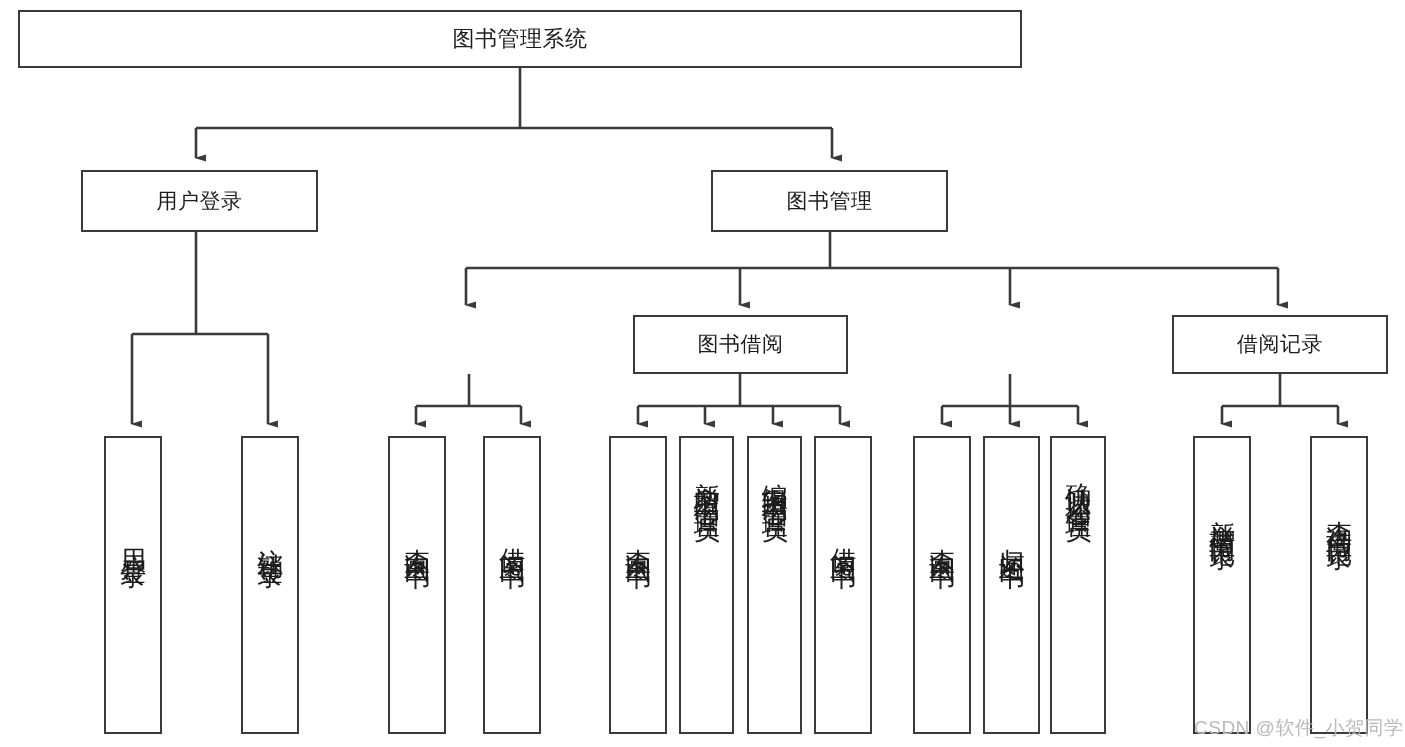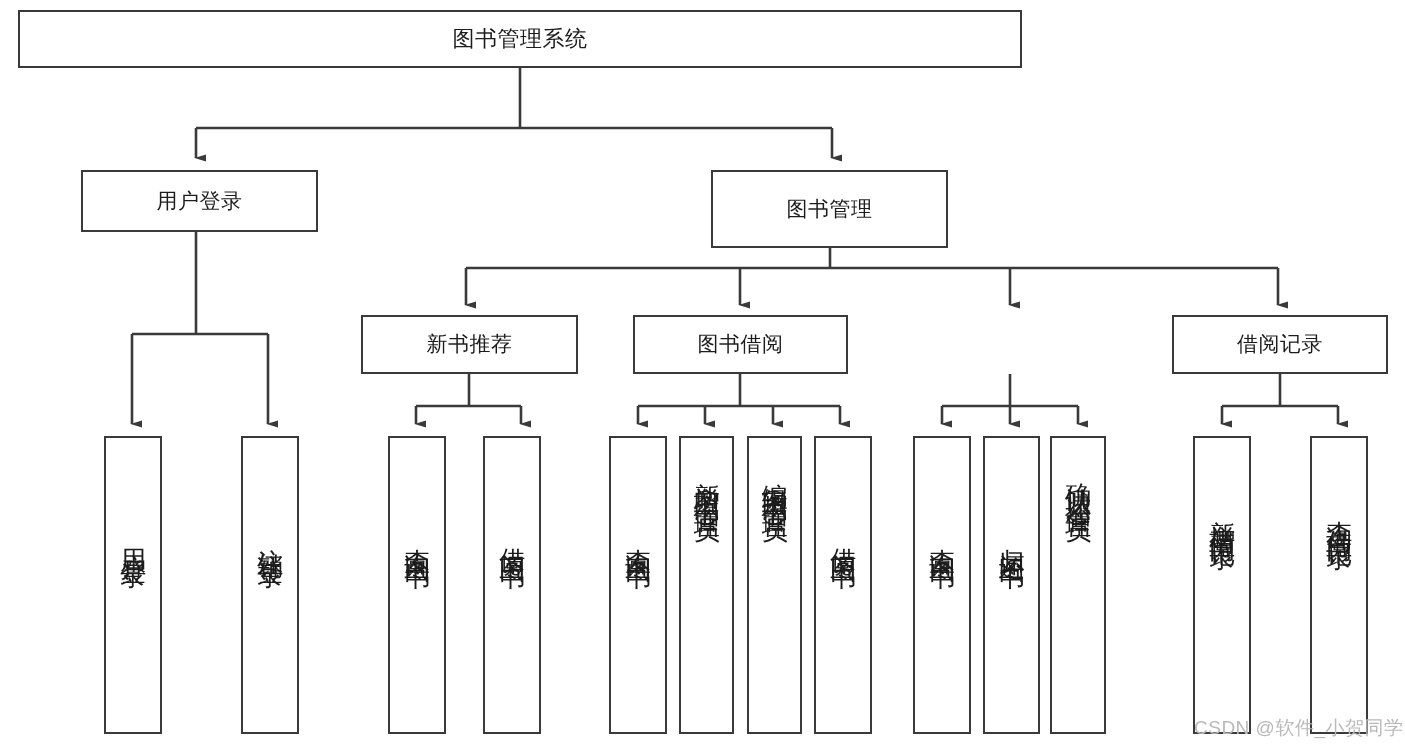--- a/index.html
+++ b/index.html
@@ -138,27 +138,24 @@
   </svg>
 
   <div class="node horiz root" style="left:18px; top:10px; width:1004px; height:58px;">
     <span class="label">图书管理系统</span>
   </div>
 
   <div class="node horiz" style="left:81px; top:170px; width:237px; height:62px;">
     <span class="label">用户登录</span>
   </div>
 
-  <div class="node horiz" style="left:711px; top:170px; width:237px; height:78px;">
+  <div class="node horiz" style="left:711px; top:170px; width:237px; height:62px;">
     <span class="label">图书管理</span>
   </div>
 
-  <div class="node horiz" style="left:361px; top:315px; width:217px; height:59px;">
-    <span class="label">新书推荐</span>
-  </div>
 
   <div class="node horiz" style="left:633px; top:315px; width:215px; height:59px;font-family:Liberation Serif, serif;">
     <span class="label">图书借阅</span>
   </div>
 
 
   <div class="node horiz" style="left:1172px; top:315px; width:216px; height:59px;">
     <span class="label">借阅记录</span>
   </div>
 

